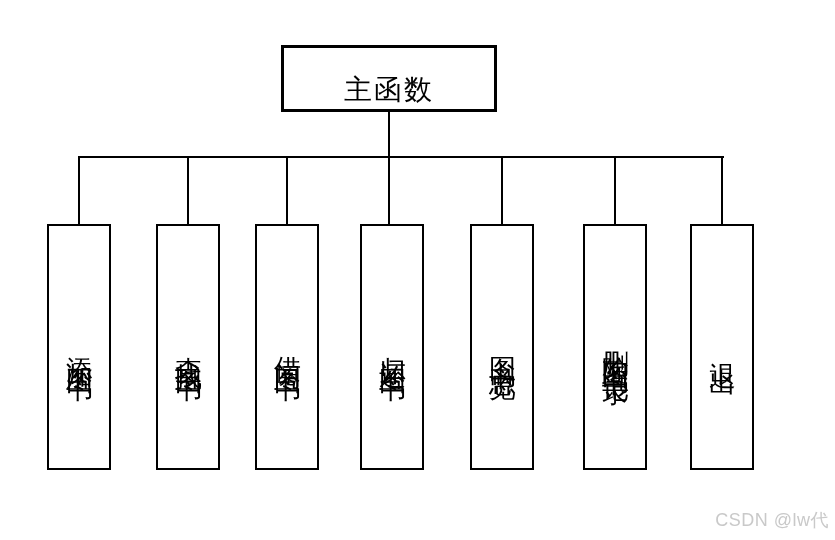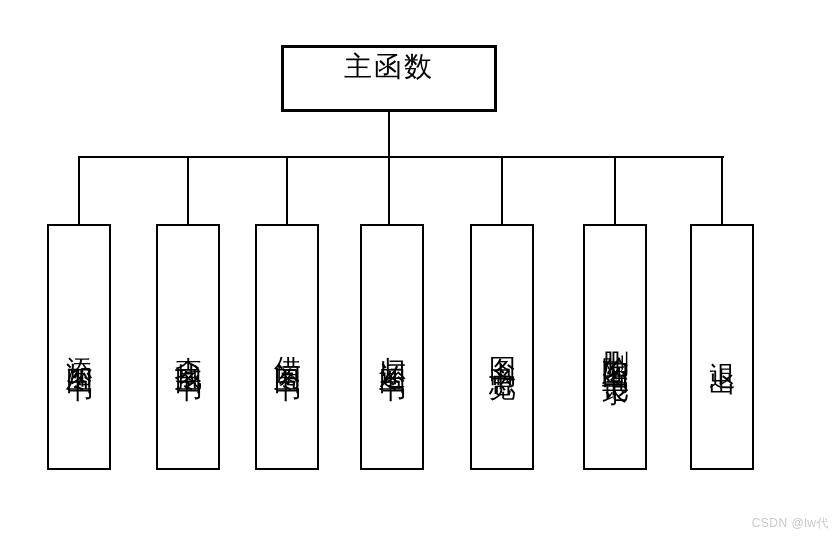--- a/index.html
+++ b/index.html
@@ -19,21 +19,21 @@
   
   .root-box {
     position: absolute;
     left: 281px;
     top: 45px;
     width: 216px;
     height: 67px;
     border: 3px solid #000000;
     box-sizing: border-box;
     display: flex;
-    align-items: flex-start;
+    align-items: flex-end;
     justify-content: center;
     font-size: 28px;
     letter-spacing: 2px;
     background: #ffffff;
   }
   
   .line { position: absolute; background: #000000; }
   .stem { left: 388px; top: 111px; width: 2px; height: 46px; }
   .bus  { left: 78px;  top: 156px; width: 646px; height: 2px; }
   .drop { top: 157px; width: 2px; height: 68px; }
@@ -70,21 +70,21 @@
     font-size: 27px;
     letter-spacing: 6px;
     line-height: 1;
     white-space: nowrap;
   }
   
   .watermark {
     position: absolute;
     right: 6px;
     bottom: 8px;
-    font-size: 12px;
+    font-size: 18px;
     color: #c9c9c9;
     letter-spacing: 0.5px;
   }
 </style>
 </head>
 <body>
 
 <div class="canvas">
 
   <div class="root-box">

